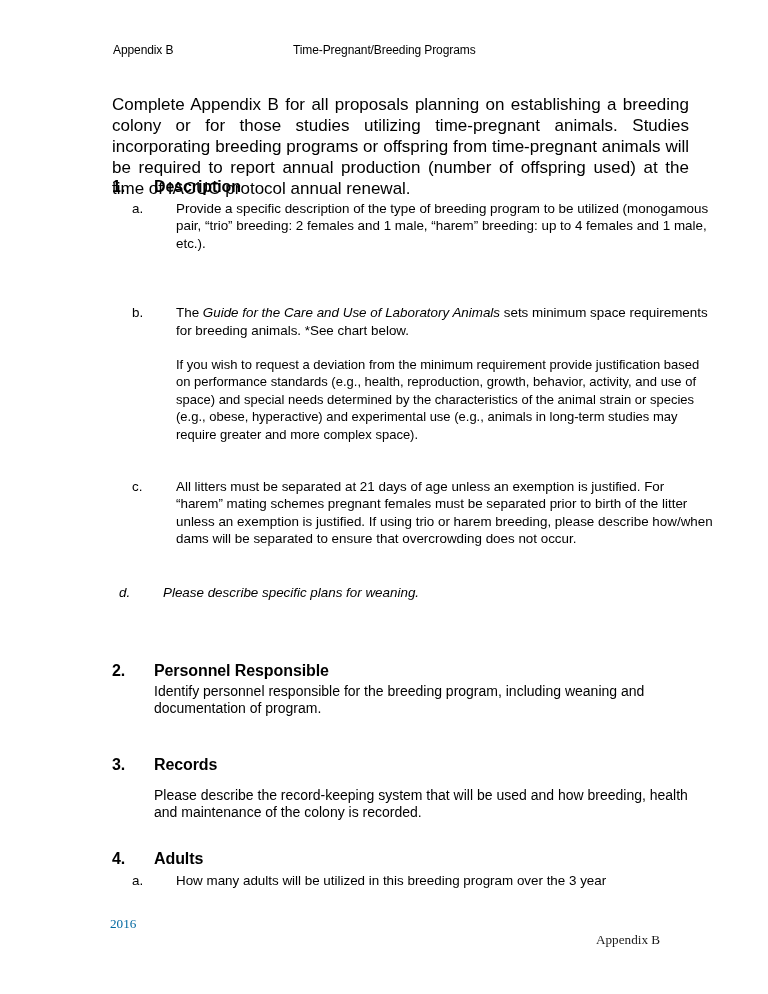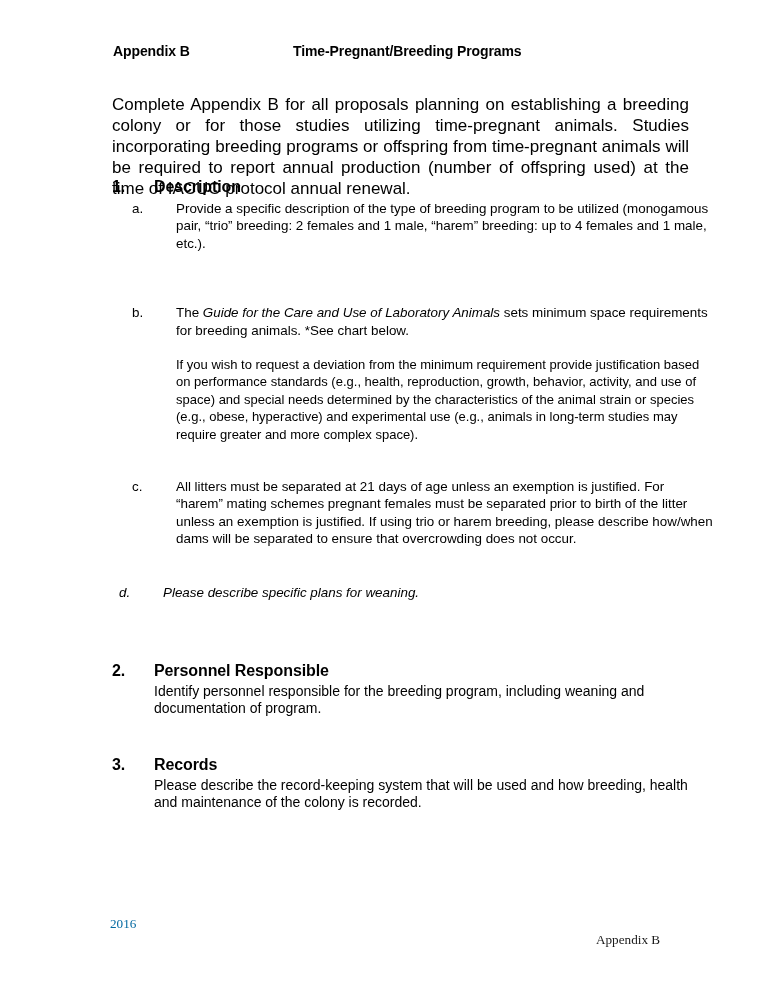--- a/index.html
+++ b/index.html
@@ -21,22 +21,22 @@
     inset: 0;
     background: #ffffff;
   }
 
   
   .doc-header {
     position: absolute;
     left: 113px;
     top: 43px;
     width: 580px;
-    font-size: 14px;
-    font-weight: bold;
+    font-size: 12px;
+    font-weight: normal;
     letter-spacing: -0.1px;
     white-space: nowrap;
   }
   .doc-header .h-left {
     display: inline-block;
     width: 180px;
   }
   .doc-header .h-right {
     display: inline-block;
   }
@@ -152,20 +152,28 @@
     <div class="sec-title">
       <span class="num">2.</span><span>Personnel Responsible</span>
     </div>
     <div class="sec-body" style="margin-top:3px; width:556px;">Identify personnel responsible for the breeding program, including weaning and documentation of program.</div>
   </div>
 
   <div class="section" style="left:133px; top:756px;">
     <div class="sec-title">
       <span class="num">3.</span><span>Records</span>
     </div>
-    <div class="sec-body" style="margin-top:3px; width:556px;">Please describe the record-keeping system that will be used and how breeding, health and maintenance of the colony is recorded.</div>
+    <div class="sec-body" style="margin-top:13px; width:556px;">Please describe the record-keeping system that will be used and how breeding, health and maintenance of the colony is recorded.</div>
   </div>
 
+  <div class="section" style="left:133px; top:850px;">
+    <div class="sec-title">
+      <span class="num">4.</span><span>Adults</span>
+    </div>
+    <div class="sub" style="margin-top:4px;">
+      <span class="lt">a.</span><span>How many adults will be utilized in this breeding program over the 3 year</span>
+    </div>
+  </div>
 
   <div class="footer-year">2016</div>
   <div class="footer-right">Appendix B</div>
 
 </div>
 
 </body></html>

